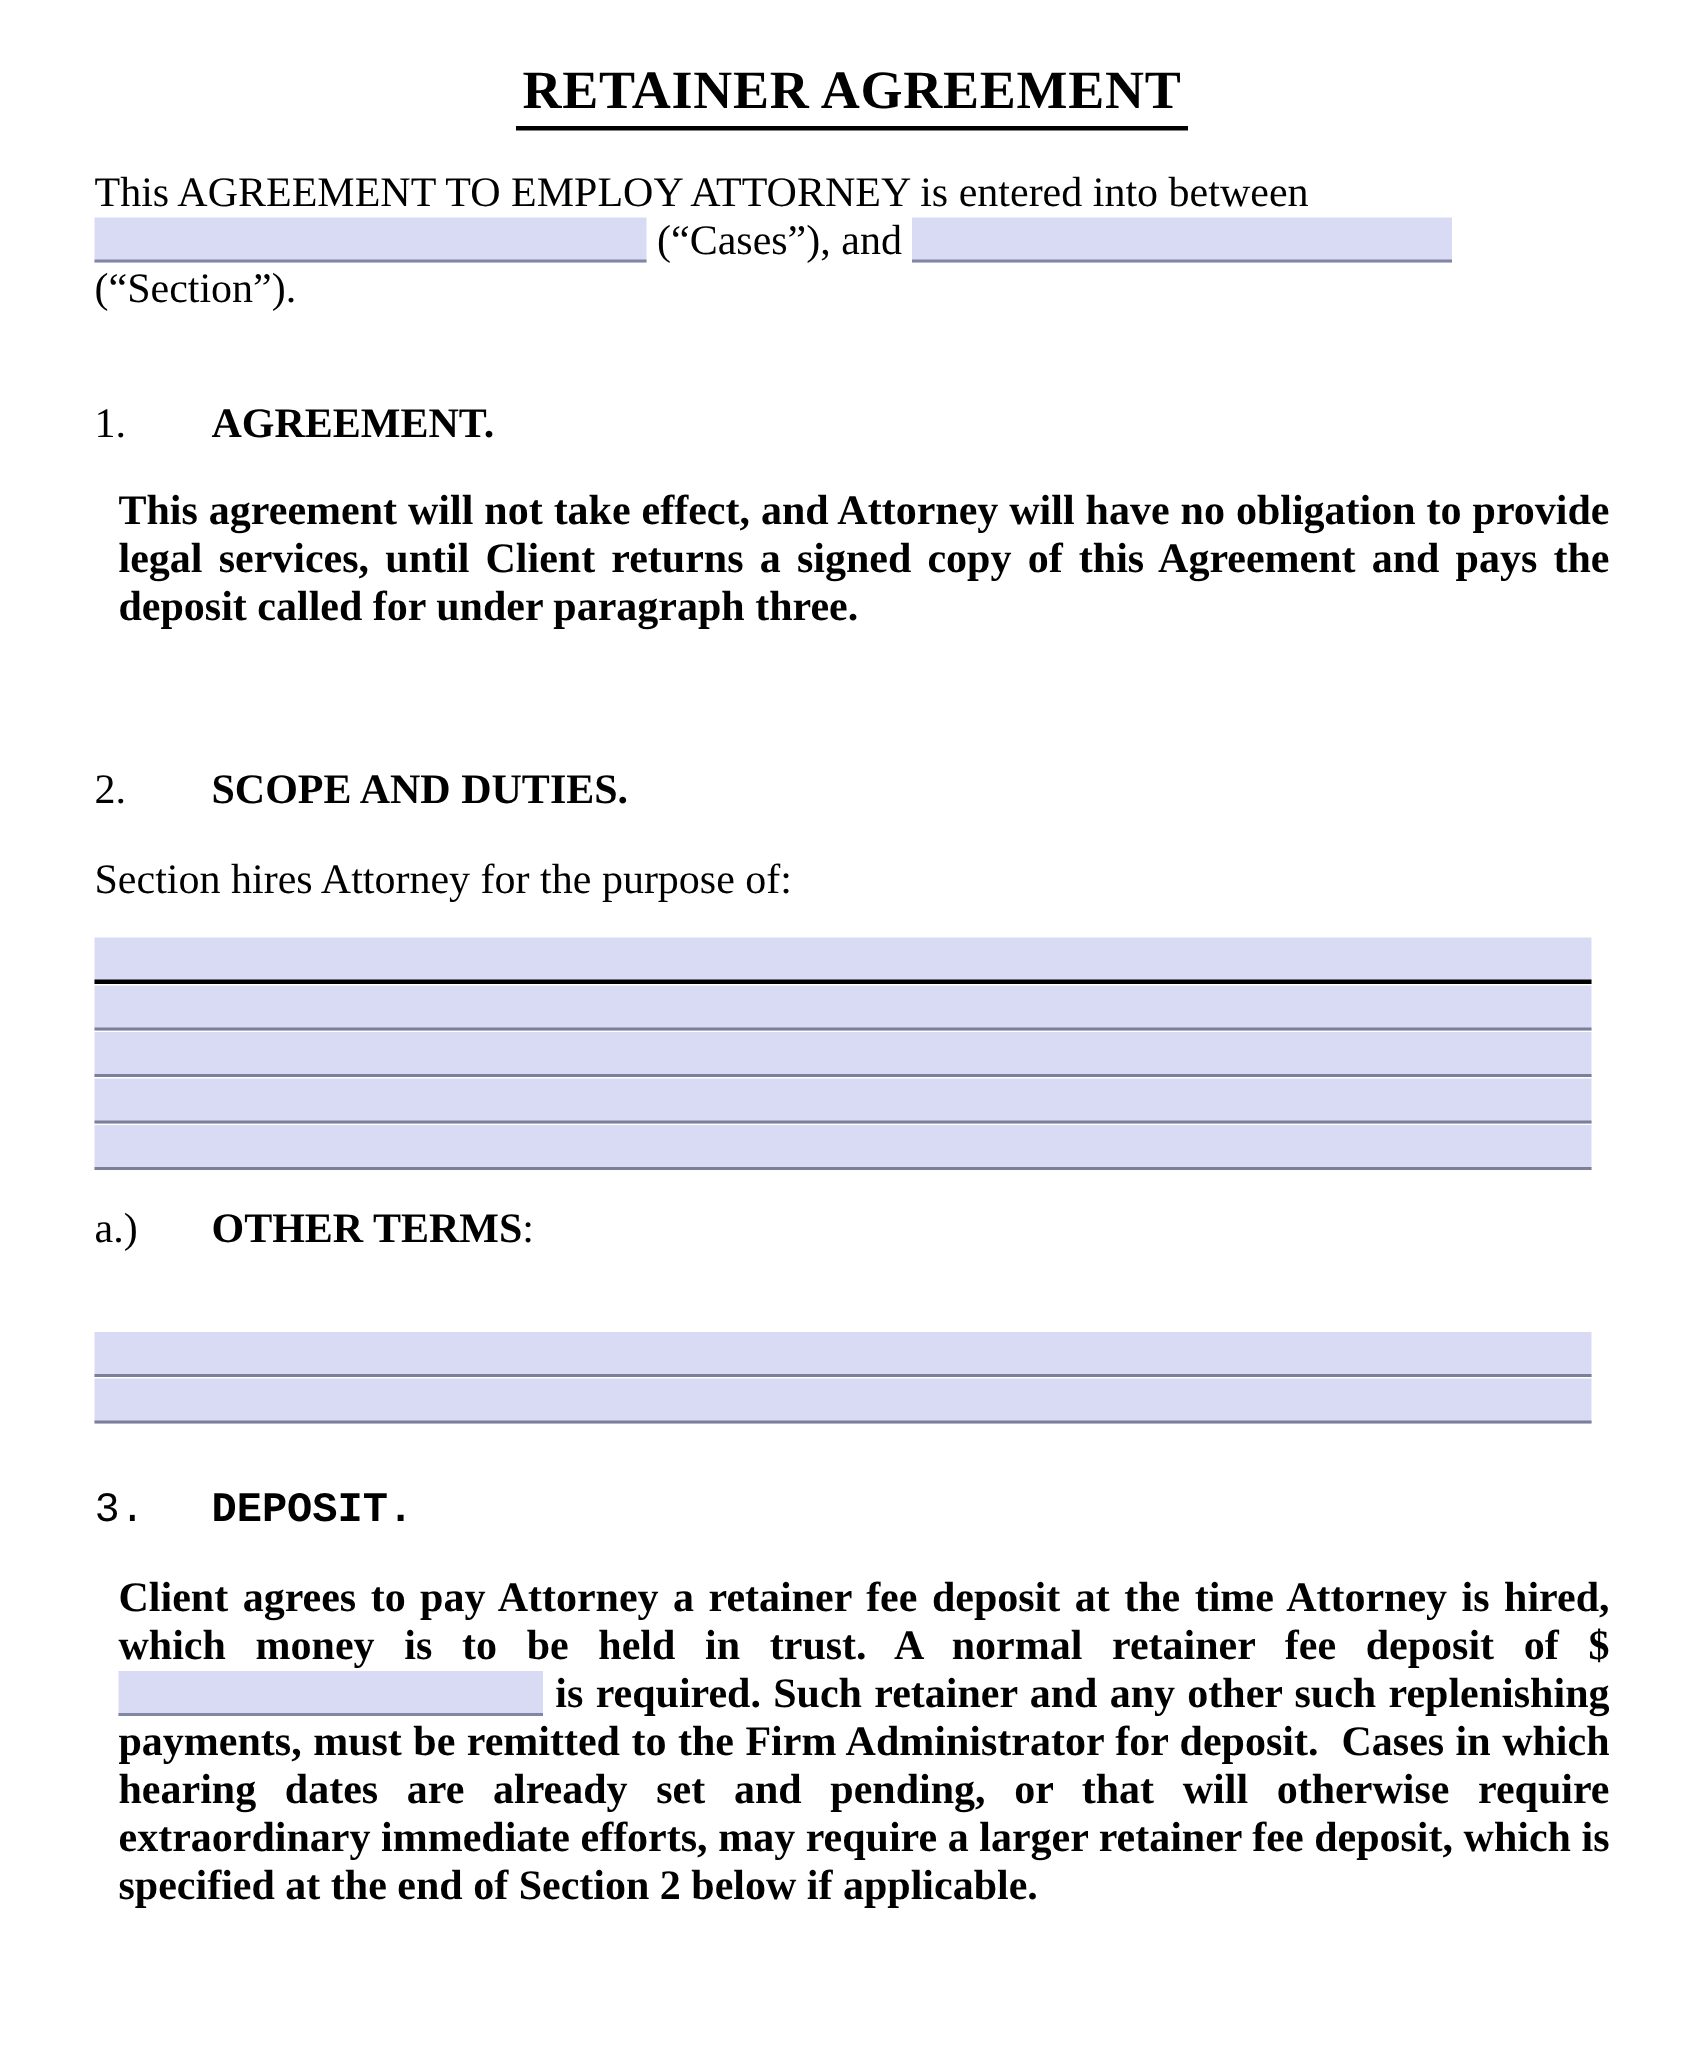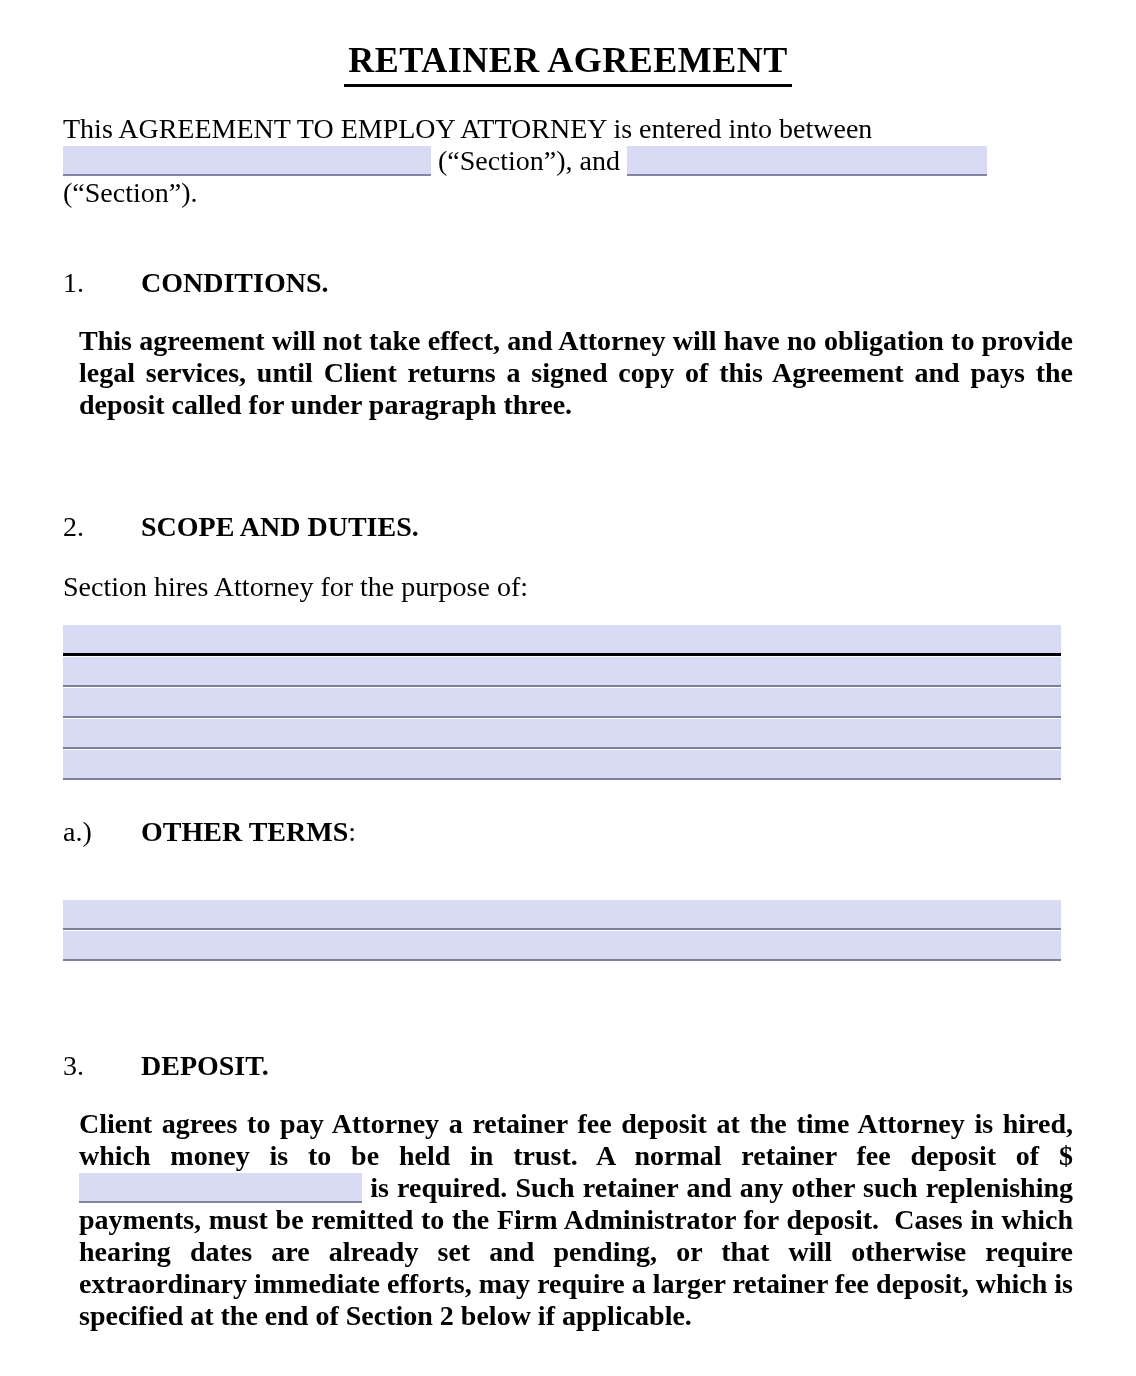--- a/index.html
+++ b/index.html
@@ -42,22 +42,22 @@
     vertical-align: -6px;
   }
   .field.client-w   { width: 368px; }
   .field.attorney-w { width: 360px; }
   .field.amount-w   { width: 283px; }
 
   .sec { margin-top: 58px; }
   .sec .num { display: inline-block; width: 78px; }
   .sec .ttl { font-weight: bold; }
   .sec-mid   { margin-top: 90px; }
-  .sec-sub   { margin-top: 36px; }
-  .sec-dep   { margin-top: 89px; }
+  .sec-sub   { margin-top: 24px; }
+  .sec-dep   { margin-top: 43px; font-family: Liberation Mono, monospace; }
 
   .para { margin: 26px 0 0 16px; text-align: justify; font-weight: bold; }
   .lead { margin: 28px 0 0 0; }
 
   .blank-lines { margin-top: 22px; }
   .blank-lines-terms { margin-top: 52px; }
   .blank-row {
     width: 998px;
     height: 28px;
     background: var(--field-bg, #d9dbf5);
@@ -73,27 +73,27 @@
   <div class="content">
 
     <div class="title-wrap">
       <span class="doc-title">RETAINER AGREEMENT</span>
     </div>
 
 
     <p class="intro">
       <span>This AGREEMENT TO EMPLOY ATTORNEY is entered into between</span><br>
       <span class="field client-w"></span>
-      <span>(“Section”), and</span>
+      <span>(“Cases”), and</span>
       <span class="field attorney-w"></span><br>
       <span>(“Section”).</span>
     </p>
 
     <div class="sec">
-      <span class="num">1.</span><span class="ttl">CONDITIONS.</span>
+      <span class="num">1.</span><span class="ttl">AGREEMENT.</span>
     </div>
 
     <p class="para">This agreement will not take effect, and Attorney will have no obligation to provide legal services, until Client returns a signed copy of this Agreement and pays the deposit called for under paragraph three.</p>
 
     <div class="sec sec-mid">
       <span class="num">2.</span><span class="ttl">SCOPE AND DUTIES.</span>
     </div>
 
     <p class="lead">Section hires Attorney for the purpose of:</p>
 

